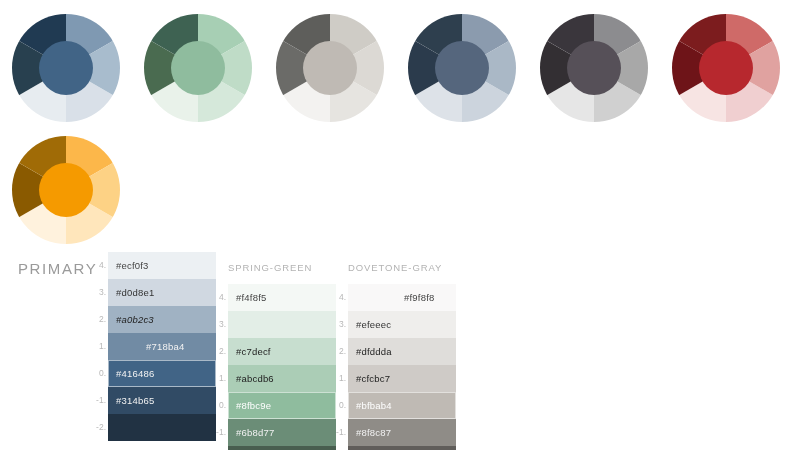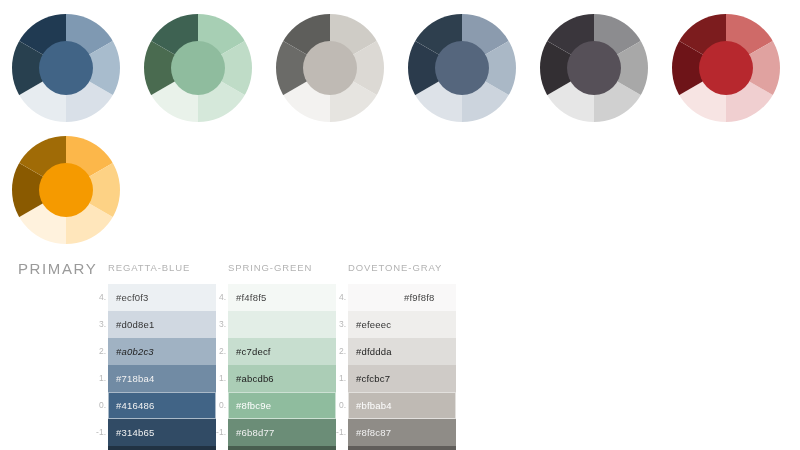--- a/index.html
+++ b/index.html
@@ -179,36 +179,35 @@
           </div>
           <div class="wheel-core" style="background: rgb(245, 154, 0);"></div>
         </div>
       </div>
   </div>
 
   <div class="palette">
     <div class="section-label">PRIMARY</div>
     <div class="columns" id="palette-columns">
         <div class="column">
-          <div class="col-head">REGATTA-BLUE</div>
           <div class="swatch" style="background: rgb(236, 240, 243);">
             <span class="sw-index">4.</span>
             <span class="sw-hex" style="color: rgb(68, 68, 68);">#ecf0f3</span>
           </div>
           <div class="swatch" style="background: rgb(208, 216, 225);">
             <span class="sw-index">3.</span>
             <span class="sw-hex" style="color: rgb(51, 51, 51);">#d0d8e1</span>
           </div>
           <div class="swatch" style="background: rgb(160, 178, 195);">
             <span class="sw-index">2.</span>
             <span class="sw-hex" style="color: rgb(34, 34, 34); font-style: italic;">#a0b2c3</span>
           </div>
           <div class="swatch" style="background: rgb(113, 139, 164);">
             <span class="sw-index">1.</span>
-            <span class="sw-hex" style="color: rgb(242, 242, 242);">#718ba4</span>
+            <span class="sw-hex" style="color: rgb(242, 242, 242); margin-left: 30px;">#718ba4</span>
           </div>
           <div class="swatch is-base" style="background: rgb(65, 100, 134);">
             <span class="sw-index">0.</span>
             <span class="sw-hex" style="color: rgb(242, 242, 242);">#416486</span>
           </div>
           <div class="swatch" style="background: rgb(49, 75, 101);">
             <span class="sw-index">-1.</span>
             <span class="sw-hex" style="color: rgb(242, 242, 242);">#314b65</span>
           </div>
           <div class="swatch" style="background: rgb(33, 50, 67);">

